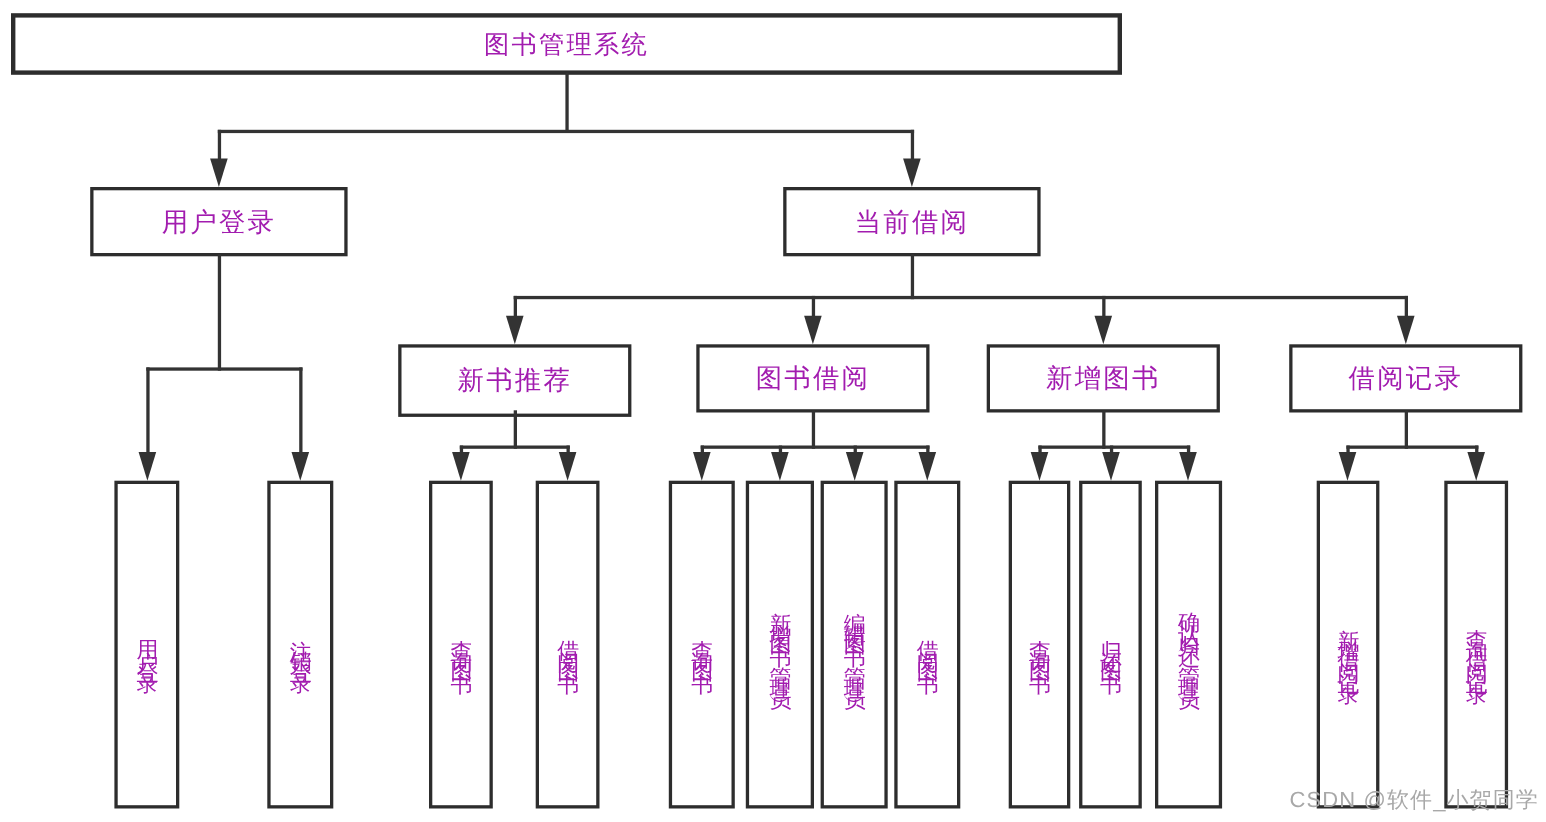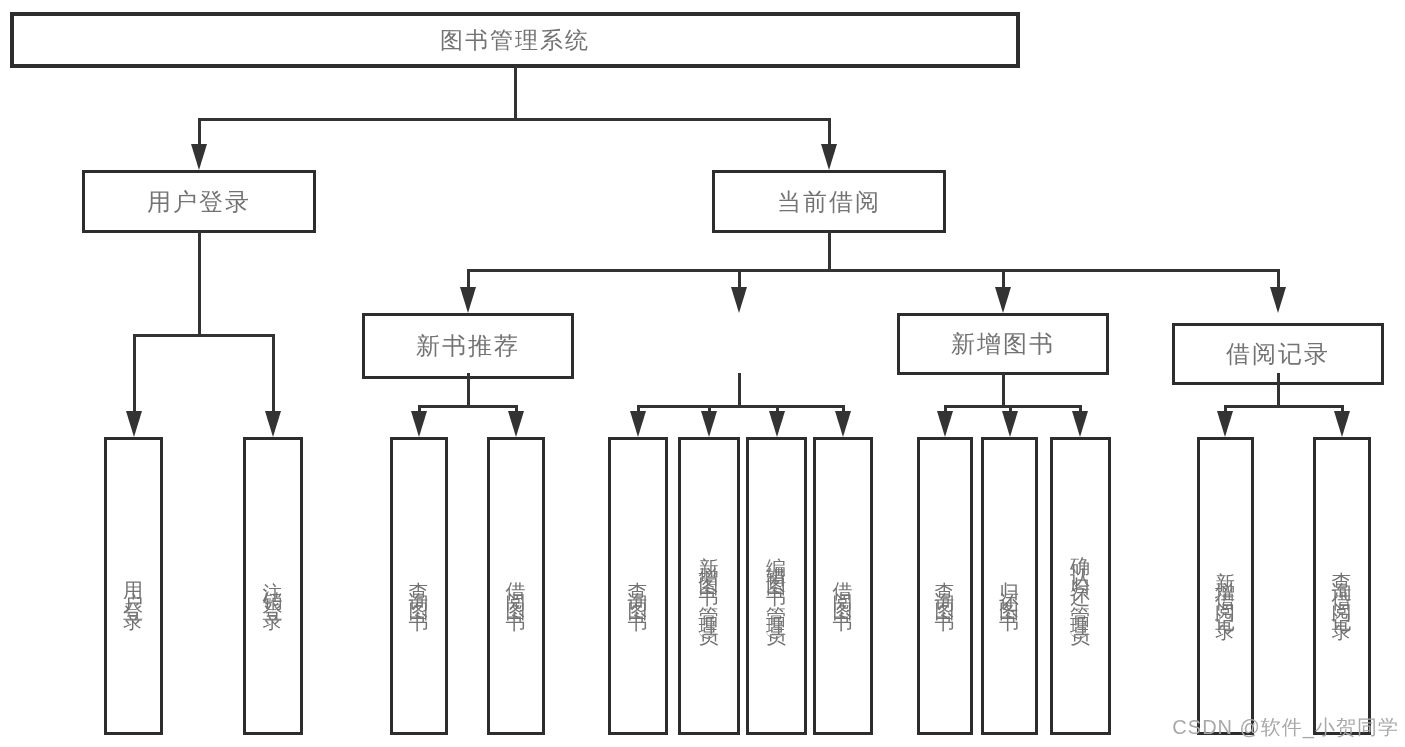--- a/index.html
+++ b/index.html
@@ -3,21 +3,21 @@
 <meta charset="utf-8">
 <style>
   html,body{margin:0;padding:0;background:#ffffff;}
   .canvas{
     position:relative;width:1405px;height:747px;background:#ffffff;
     font-family:"Liberation Sans",sans-serif;overflow:hidden;
   }
   .node{
     position:absolute;box-sizing:border-box;background:#ffffff;
     border:3px solid #2d2d2d;display:flex;align-items:center;justify-content:center;
-    color:#737373;font-size:24px;letter-spacing:2px;text-align:right;
+    color:#a21caf;font-size:24px;letter-spacing:2px;text-align:right;
   }
   .node.root{border-width:4px;font-size:23px;}
   .node.leaf{font-size:20px;letter-spacing:0;}
   .leaf .vtext{
     writing-mode:vertical-rl;text-orientation:mixed;
     letter-spacing:10px;line-height:1;display:block;
   }
   .vl{position:absolute;width:3px;background:#333333;}
   .hl{position:absolute;height:3px;background:#333333;}
   .ar{
@@ -36,24 +36,25 @@
 <div class="canvas">
 
   <div class="node root" style="left:10px;top:12px;width:1010px;height:56px">图书管理系统</div>
 
   <div class="node" style="left:82px;top:170px;width:234px;height:63px">用户登录</div>
 
   <div class="node" style="left:712px;top:170px;width:234px;height:63px">当前借阅</div>
 
   <div class="node" style="left:362px;top:313px;width:212px;height:66px">新书推荐</div>
 
+  <div class="node" style="left:633px;top:313px;width:212px;height:62px">图书借阅</div>
 
   <div class="node" style="left:897px;top:313px;width:212px;height:62px">新增图书</div>
 
-  <div class="node" style="left:1172px;top:323px;width:212px;height:62px">借阅记录</div>
+  <div class="node" style="left:1172px;top:313px;width:212px;height:62px">借阅记录</div>
 
   <div class="node leaf" style="left:104px;top:437px;width:59px;height:298px">
     <span class="vtext">用户登录</span>
   </div>
   <div class="node leaf" style="left:243px;top:437px;width:60px;height:298px">
     <span class="vtext">注销登录</span>
   </div>
 
   <div class="node leaf" style="left:390px;top:437px;width:58px;height:298px">
     <span class="vtext">查询图书</span>

